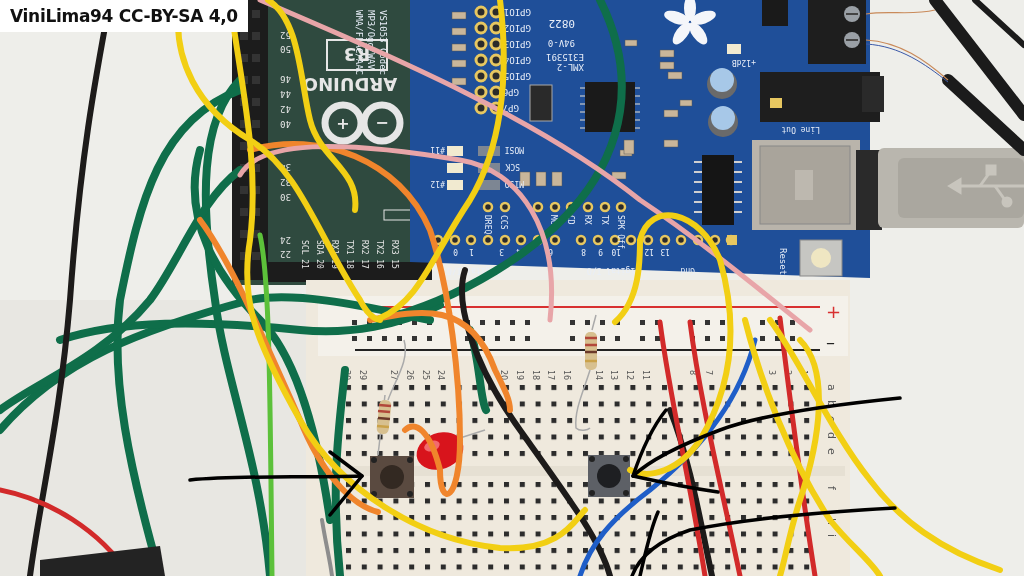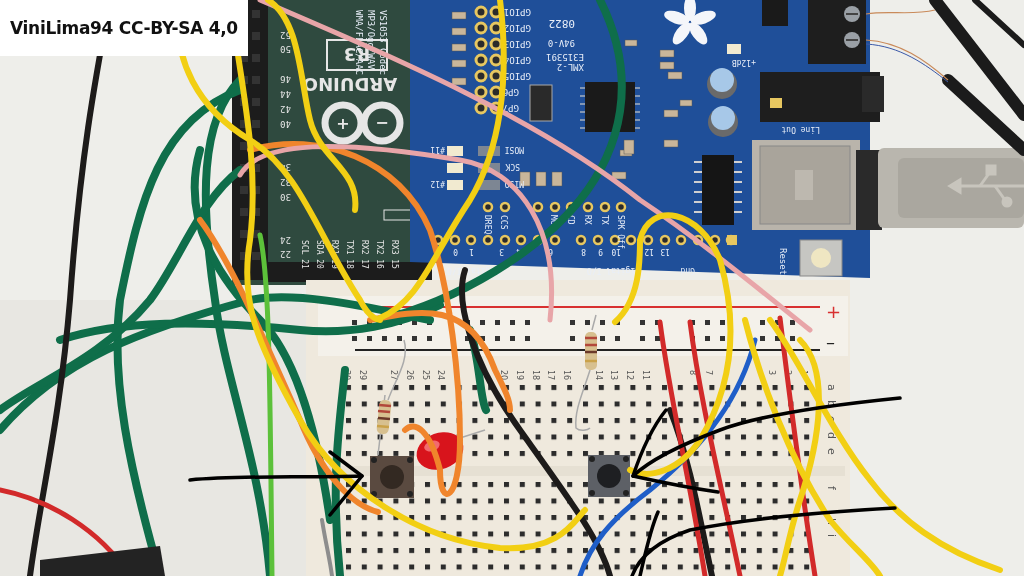--- a/index.html
+++ b/index.html
@@ -1,20 +1,20 @@
 <!DOCTYPE html>
 <html><head>
 <meta charset="utf-8">
 <style>
   html, body { margin: 0; padding: 0; }
   body { width: 1024px; height: 576px; overflow: hidden; background: #eeeeea; font-family: "DejaVu Sans", sans-serif; }
   #scene { position: relative; width: 1024px; height: 576px; overflow: hidden; }
   #scene svg { position: absolute; left: 0; top: 0; }
   .caption {
-    position: absolute; left: 0; top: 0; height: 32px; padding: 12px 10px;
+    position: absolute; left: 0; top: 0; height: 32px; padding: 0 10px;
     background: #ffffff; color: #111;
     font-family: "DejaVu Sans", sans-serif; font-weight: bold; font-size: 17px;
     line-height: 32px; letter-spacing: -0.3px;
   }
   .pcb-label { font-family: "DejaVu Sans Mono", monospace; fill: #e8eef8; }
   .bb-label { font-family: "DejaVu Sans", sans-serif; fill: #555; }
 </style>
 </head>
 <body>
 

